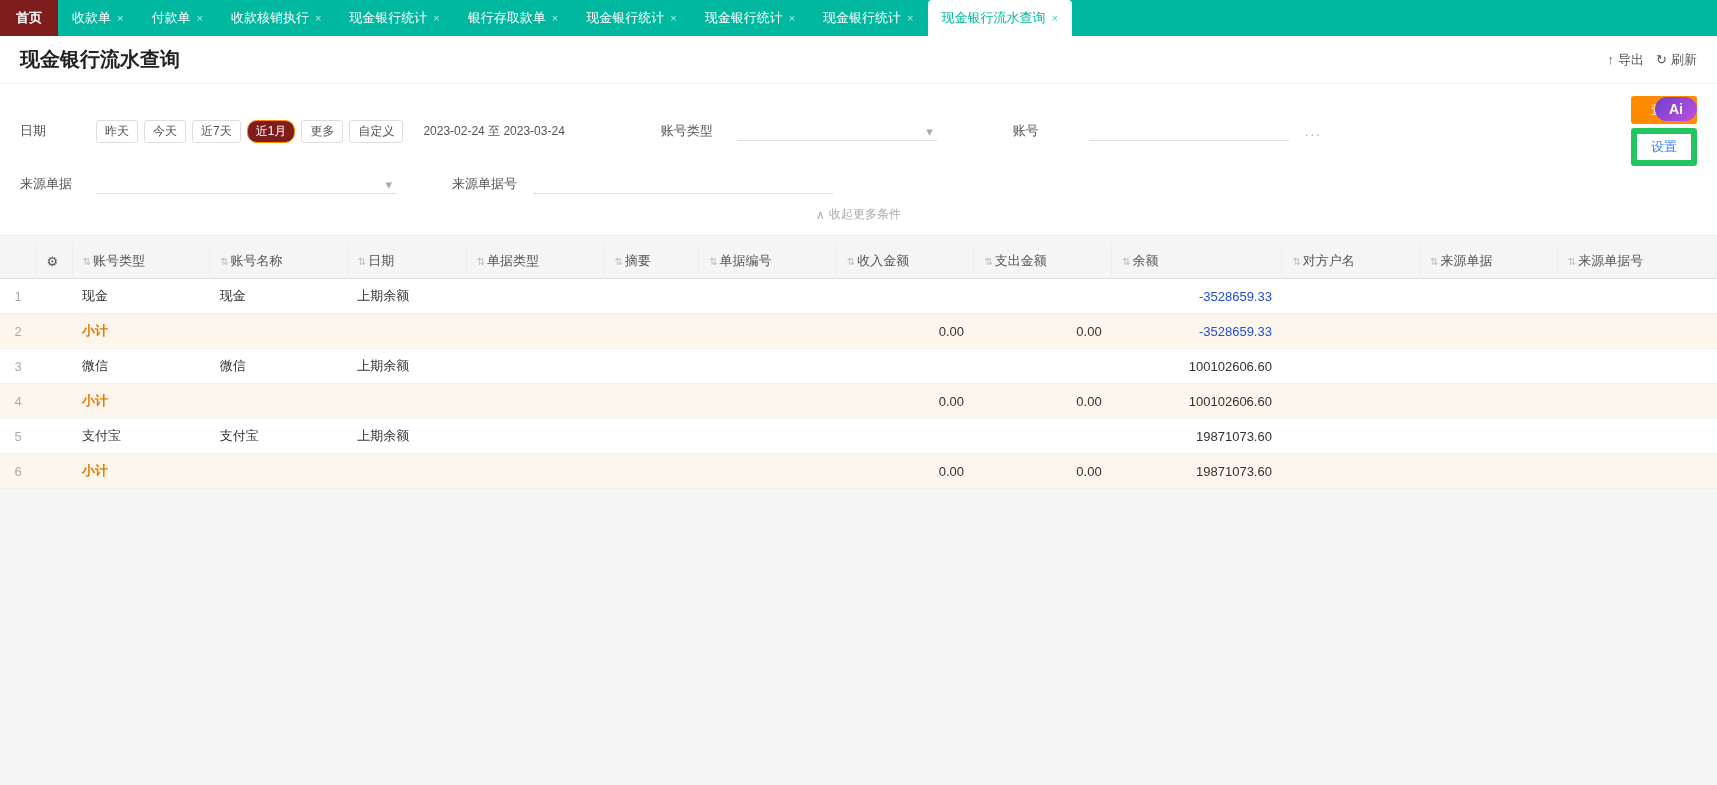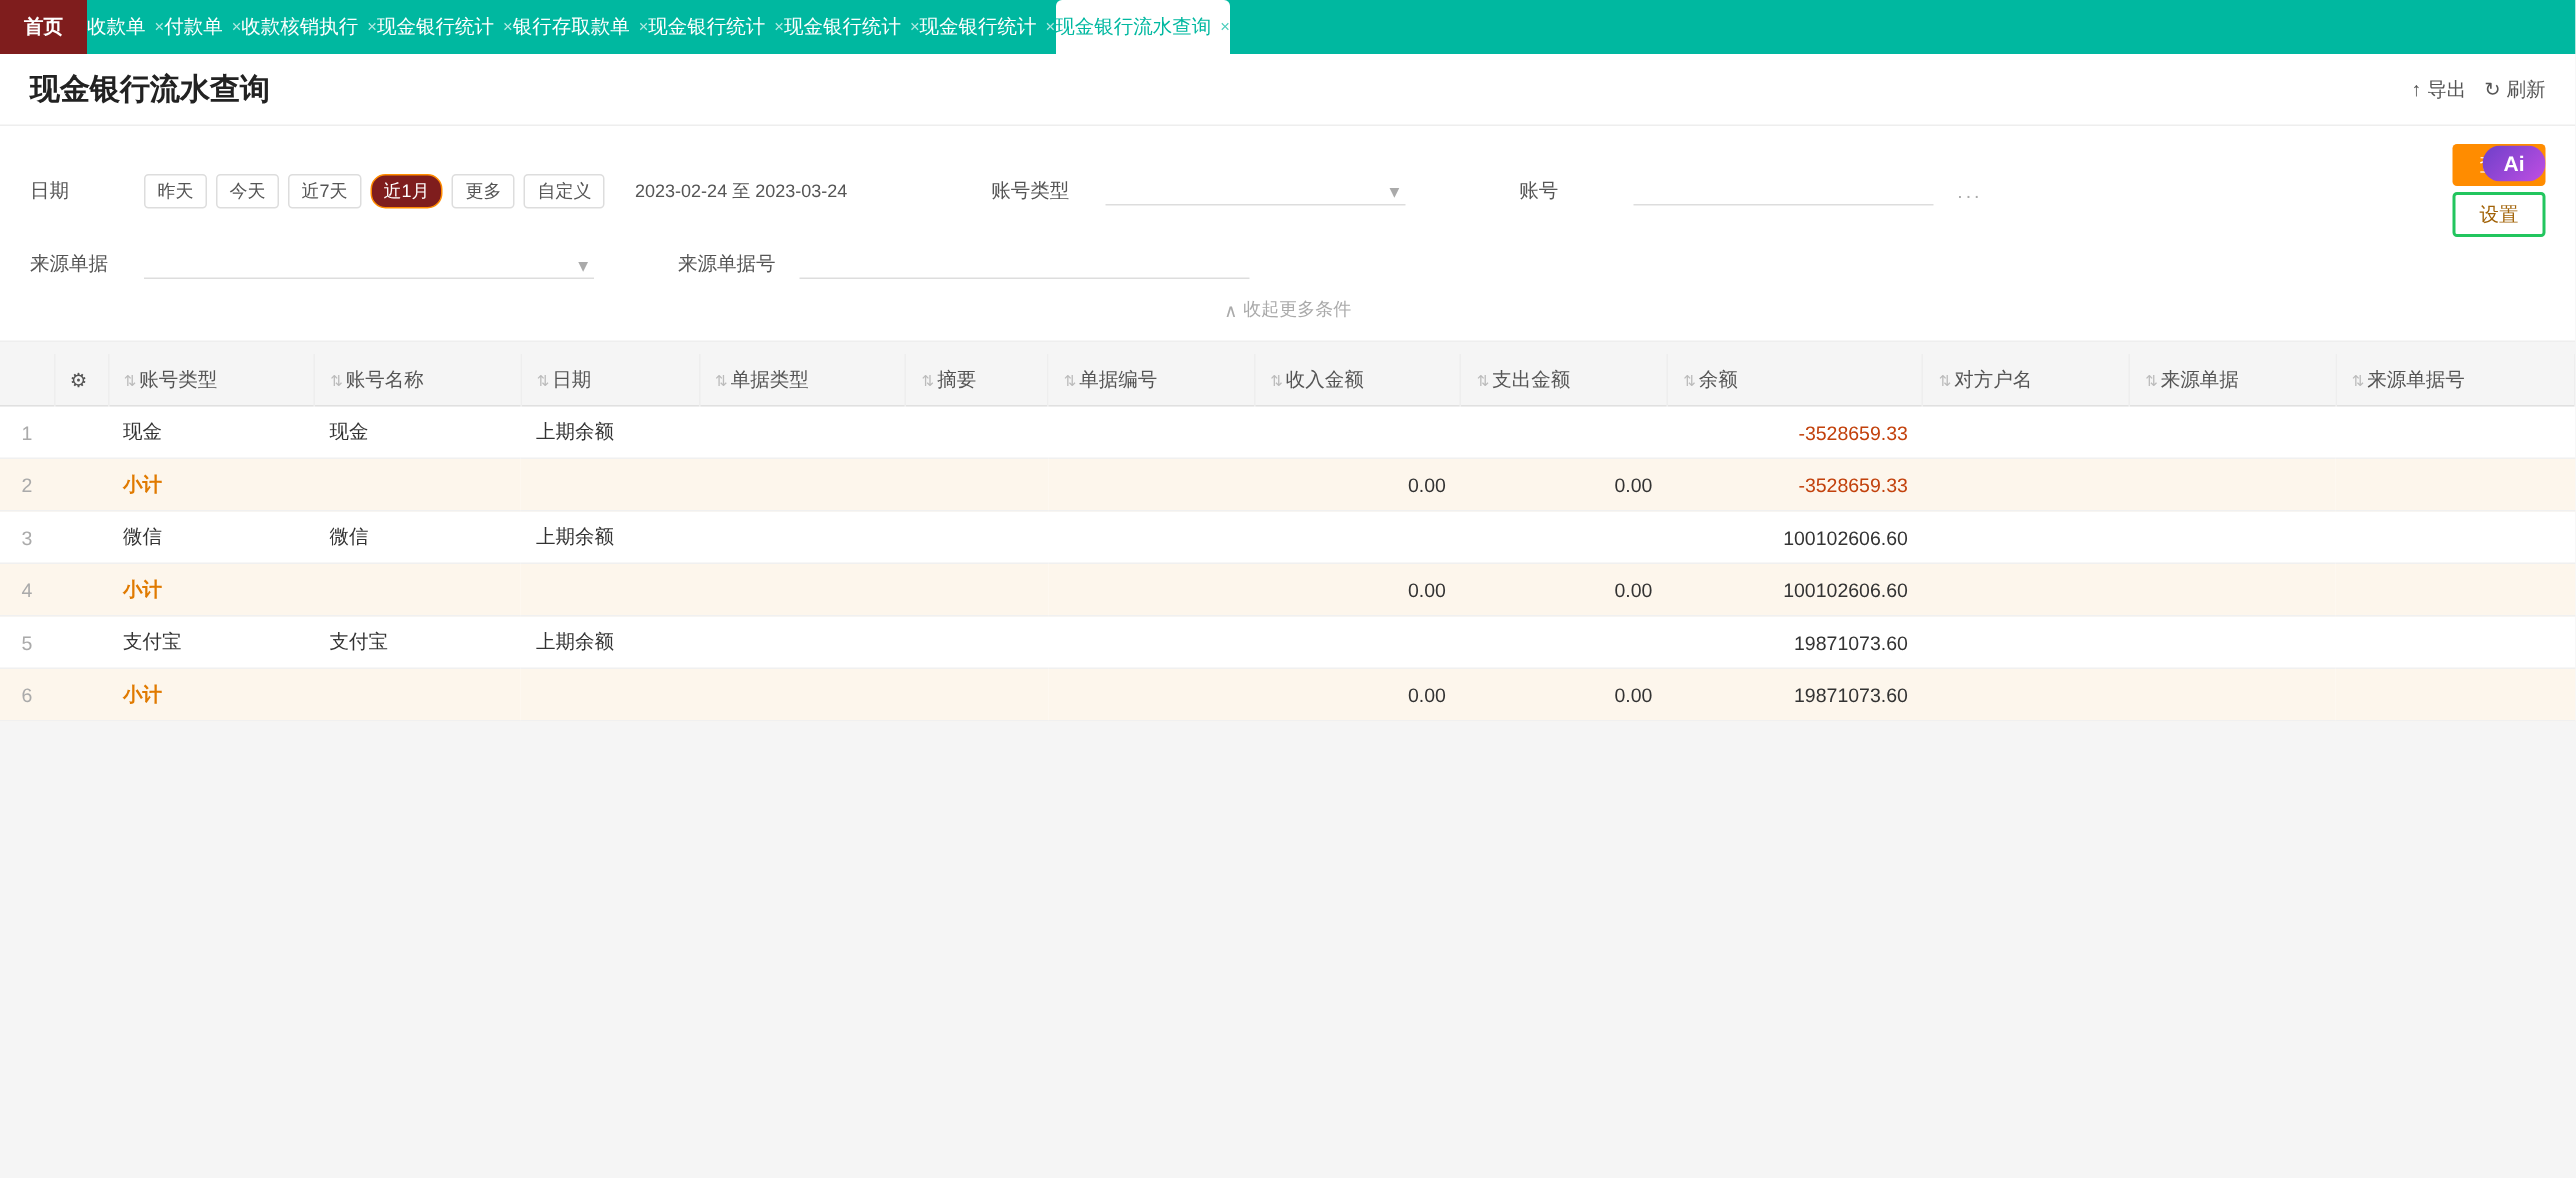--- a/index.html
+++ b/index.html
@@ -9,21 +9,21 @@
     .top-nav {
       background: #00b8a0;
       display: flex;
       align-items: center;
       height: 36px;
       padding: 0 0;
       overflow: hidden;
     }
     .nav-item {
       color: #fff;
-      padding: 0 0;
+      padding: 0 14px;
       height: 36px;
       display: flex;
       align-items: center;
       white-space: nowrap;
       cursor: pointer;
       font-size: 13px;
       gap: 4px;
     }
     .nav-item.active {
       background: #fff;
@@ -156,22 +156,22 @@
       background: #ff8c00;
       color: #fff;
       border: none;
       padding: 5px 18px;
       border-radius: 3px;
       cursor: pointer;
       font-size: 13px;
     }
     .set-btn {
       background: #fff;
-      color: #a16207;
-      border: 2px solid #22c55e;
+      color: #3b82f6;
+      border: 6px solid #22c55e;
       padding: 4px 14px;
       border-radius: 3px;
       cursor: pointer;
       font-size: 13px;
     }
     .collapse-row {
       display: flex;
       justify-content: center;
       align-items: center;
       padding: 4px 0;
@@ -222,21 +222,21 @@
     tbody td {
       padding: 8px 10px;
       color: #333;
       white-space: nowrap;
     }
     .row-num {
       color: #aaa;
       text-align: center;
       width: 30px;
     }
-    .negative { color: #c2410c; }
+    .negative { color: #1d4ed8; }
     .amount-cell { text-align: right; }
 
     
     .ai-badge {
       position: fixed;
       right: 20px;
       top: 97px;
       background: linear-gradient(135deg, #6e40c9, #c04ee3);
       color: #fff;
       padding: 4px 14px;

